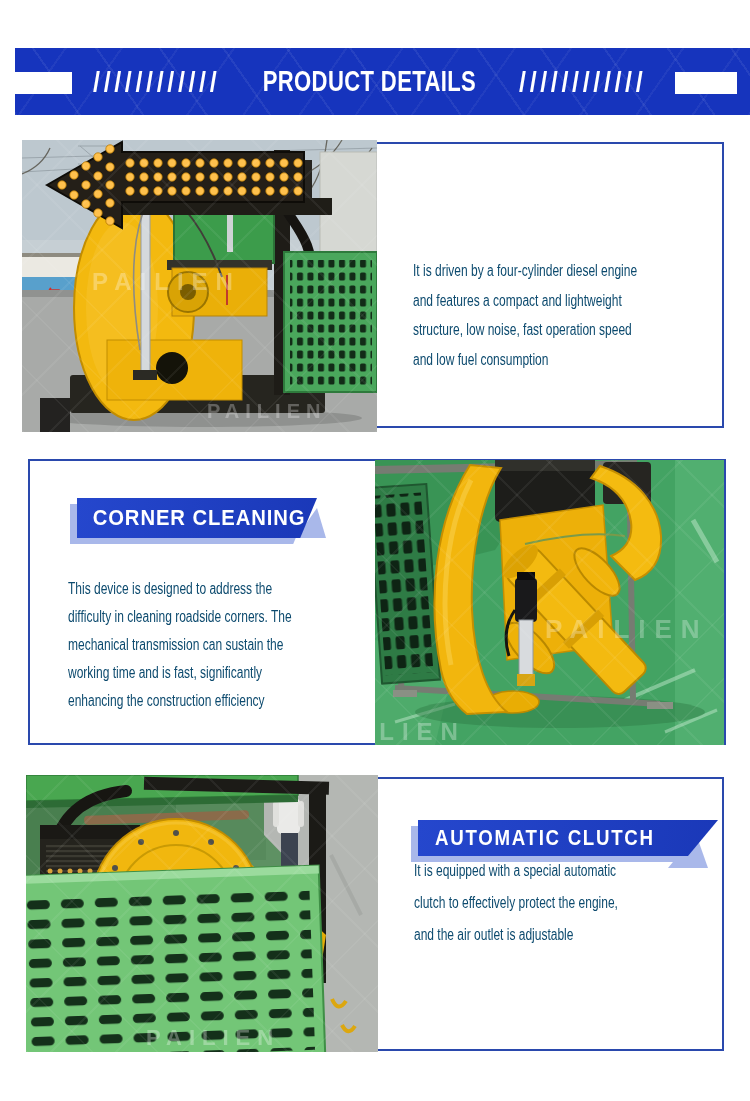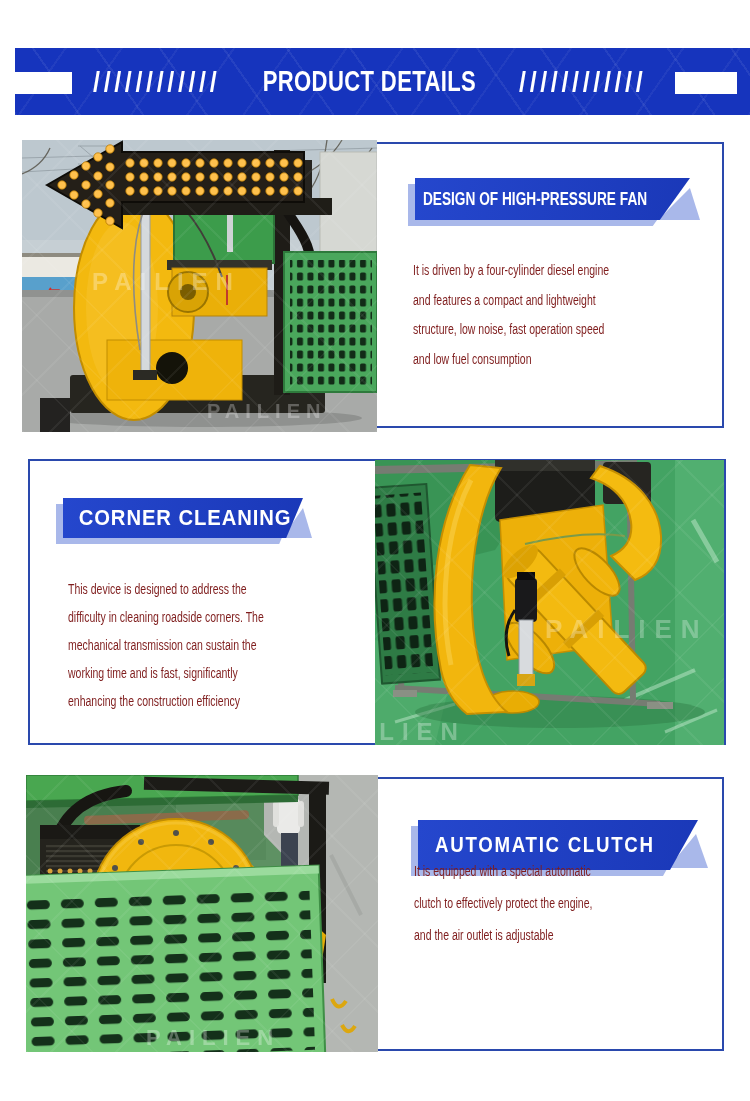--- a/index.html
+++ b/index.html
@@ -40,31 +40,31 @@
   
   .ribbon{position:absolute;}
   .rb-shape{position:absolute;inset:0;clip-path:polygon(0 0,100% 0,89% 100%,0 100%);}
   .rb-light{background:#a9b8ea;transform:translate(-7px,6px);}
   .rb-main{background:linear-gradient(100deg,#2547cd 0%,#1a38b8 100%);
     display:flex;align-items:center;color:#fff;font-weight:bold;white-space:nowrap;}
   .rb-tail{position:absolute;background:#a9b8ea;}
   .ribbon1{left:415px;top:178px;width:275px;height:42px;}
   .ribbon1 .rb-main span{font-size:19px;transform:scaleX(.72);transform-origin:left center;padding-left:11px;}
   .ribbon1 .rb-tail{left:243px;top:10px;width:42px;height:32px;clip-path:polygon(0 100%,76% 0,100% 100%);}
-  .ribbon2{left:63px;top:498px;width:240px;height:40px;}
+  .ribbon2{left:77px;top:498px;width:240px;height:40px;}
   .ribbon2 .rb-shape{clip-path:polygon(0 0,100% 0,93% 100%,0 100%);}
   .ribbon2 .rb-main span{font-size:22px;letter-spacing:1px;transform:scaleX(.92);transform-origin:left center;padding-left:17px;}
   .ribbon2 .rb-tail{left:219px;top:10px;width:30px;height:30px;clip-path:polygon(0 100%,70% 0,100% 100%);}
-  .ribbon3{left:418px;top:820px;width:280px;height:50px;}
+  .ribbon3{left:418px;top:820px;width:280px;height:36px;padding-left:20px;}
   .ribbon3 .rb-shape{clip-path:polygon(0 0,100% 0,90% 100%,0 100%);}
   .ribbon3 .rb-main span{font-size:22px;letter-spacing:2px;transform:scaleX(.85);transform-origin:left center;padding-left:20px;}
   .ribbon3 .rb-tail{left:250px;top:14px;width:40px;height:34px;clip-path:polygon(0 100%,70% 0,100% 100%);}
 
   
-  .body-text{position:absolute;color:#7f1d1d;font-size:14px;}
+  .body-text{position:absolute;color:#0c4a6e;font-size:16px;}
   .body-text .line{white-space:nowrap;transform:scaleX(.75);transform-origin:left center;}
   .body1{left:413px;top:256px;line-height:29.5px;}
   .body2{left:68px;top:575px;line-height:28px;}
   .body3{left:414px;top:855px;line-height:32px;}
 </style>
 </head>
 <body>
 
 <div class="page">
 
@@ -207,27 +207,20 @@
             <circle cx="248" cy="51" r="4.2"></circle>
             <circle cx="262" cy="51" r="4.2"></circle>
             <circle cx="276" cy="51" r="4.2"></circle>
         </g>
       </g>
       <text x="70" y="150" font-size="24" font-weight="bold" letter-spacing="8" fill="#ffffff" opacity=".3">PAILIEN</text>
       <text x="185" y="278" font-size="20" font-weight="bold" letter-spacing="6" fill="#ffffff" opacity=".28">PAILIEN</text>
     </svg>
   </figure>
 
-  <div class="ribbon ribbon1">
-    <div class="rb-shape rb-light"></div>
-    <div class="rb-tail"></div>
-    <div class="rb-shape rb-main">
-      <span>DESIGN OF HIGH-PRESSURE FAN</span>
-    </div>
-  </div>
 
   <div class="body-text body1">
     <div class="line">It is driven by a four-cylinder diesel engine</div>
     <div class="line">and features a compact and lightweight</div>
     <div class="line">structure, low noise, fast operation speed</div>
     <div class="line">and low fuel consumption</div>
   </div>
 
   <div class="frame frame2"></div>
 

